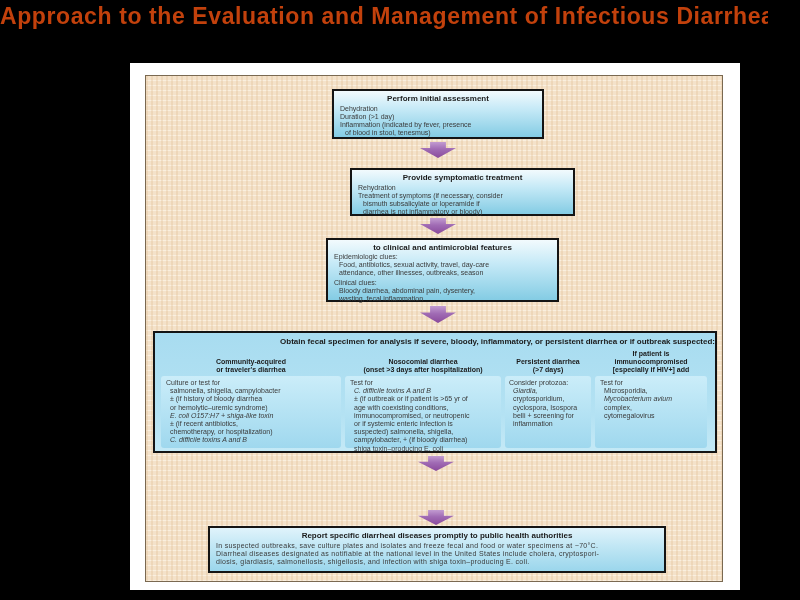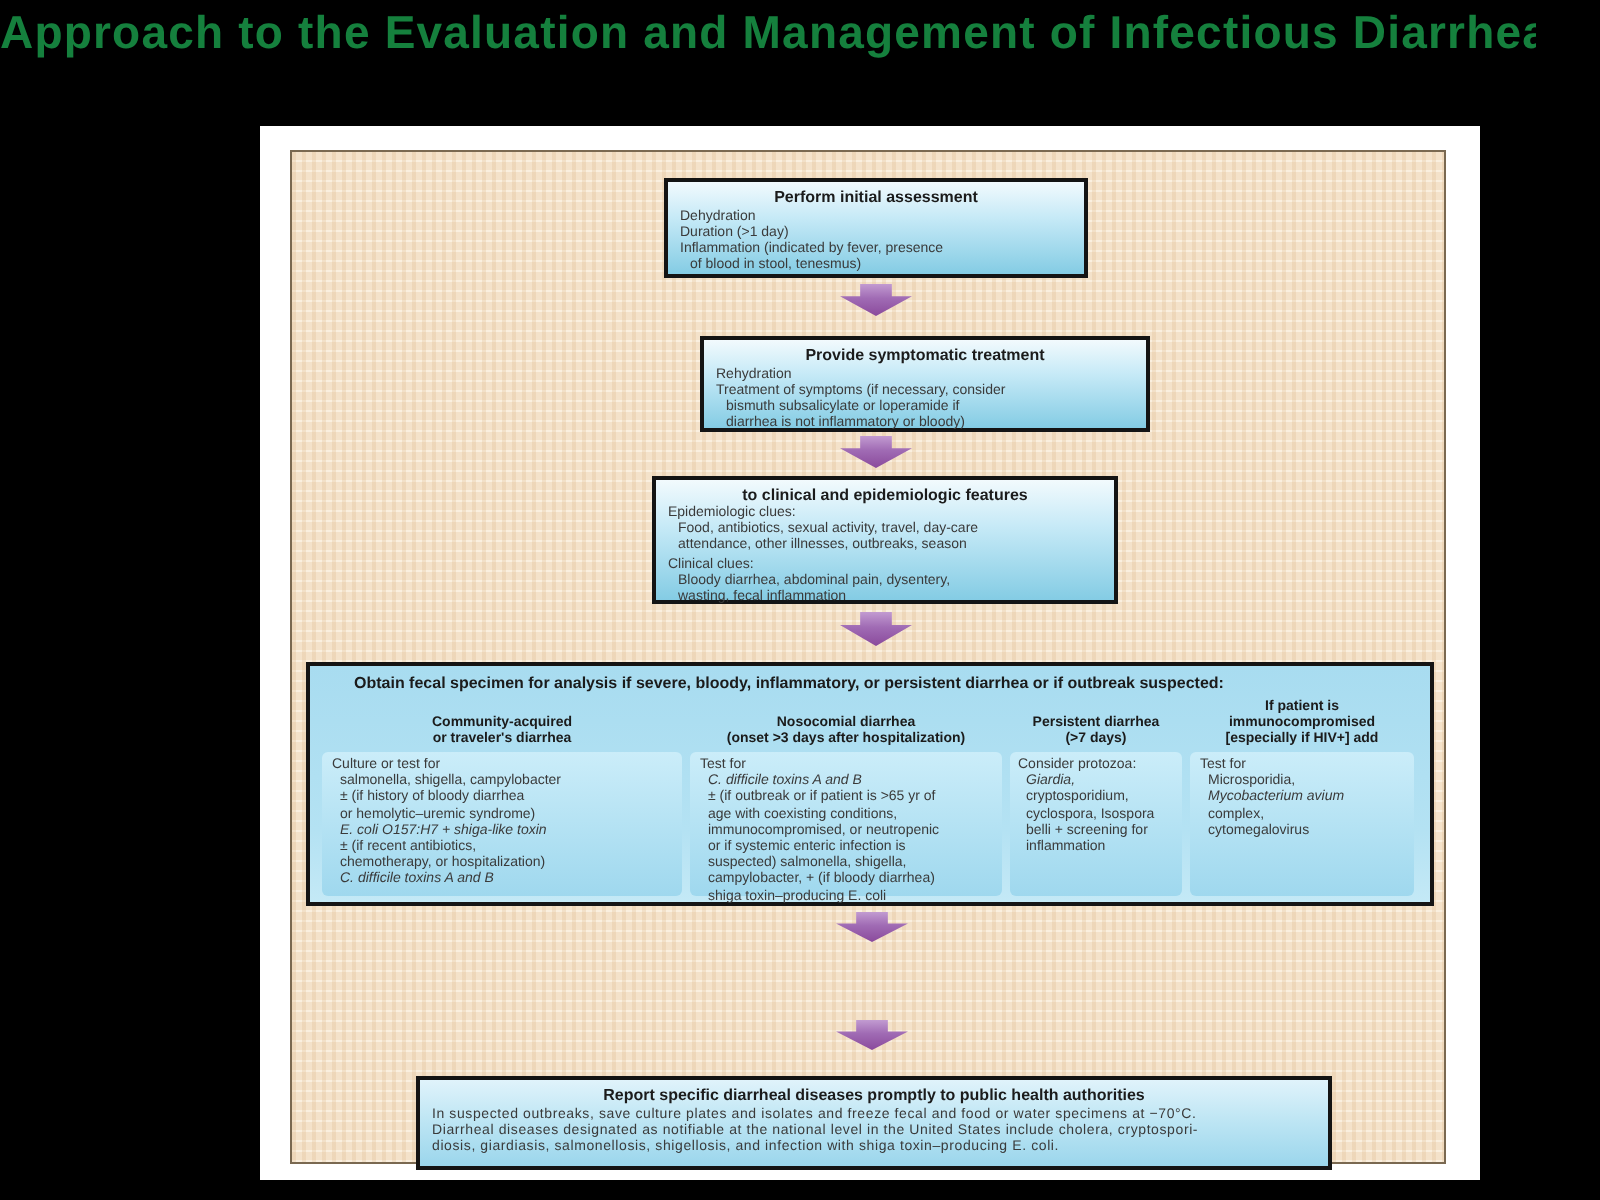--- a/index.html
+++ b/index.html
@@ -1,19 +1,19 @@
 <!DOCTYPE html>
 <html><head>
 <meta charset="utf-8">
 <style>
   html,body{margin:0;padding:0;background:#000;width:800px;height:600px;overflow:hidden;
     font-family:"Liberation Sans","DejaVu Sans",sans-serif;}
   .slide{position:relative;width:800px;height:600px;background:#000;}
   .slide-title{position:absolute;top:0;left:0;width:768px;height:32px;line-height:32px;
-    text-align:center;white-space:nowrap;overflow:hidden;color:#15803d;font-weight:bold;
+    text-align:center;white-space:nowrap;overflow:hidden;color:#c2410c;font-weight:bold;
     font-size:23px;letter-spacing:.6px;}
   .panel{position:absolute;left:130px;top:63px;width:610px;height:527px;background:#ffffff;}
   .fig{position:absolute;left:15px;top:12px;width:578px;height:507px;box-sizing:border-box;
     border:1px solid #7a6951;background:#f4e2ca;}
   .fig::before{content:"";position:absolute;inset:0;pointer-events:none;
     background-image:
       repeating-linear-gradient(90deg, rgba(222,185,140,.28) 0 2px, rgba(255,255,255,0) 2px 5px),
       repeating-linear-gradient(0deg, rgba(255,250,240,.55) 0 1px, rgba(255,255,255,0) 1px 5px);}
   .bluebox{position:absolute;box-sizing:border-box;border:2px solid #141414;
     background:linear-gradient(180deg,#f2fafd 0%,#c7eaf7 38%,#84cce4 100%);
@@ -30,36 +30,36 @@
   .arrow{position:absolute;width:36px;height:16px;
     background:linear-gradient(180deg,#c29bd1 0%,#a06bb4 45%,#8a4a9c 100%);
     clip-path:polygon(28% 0,72% 0,72% 38%,100% 38%,50% 100%,0 38%,28% 38%);}
   #arr1{left:274px;top:66px;}
   #arr2{left:274px;top:142px;}
   #arr3{left:274px;top:230px;height:17px;}
   #arr4{left:272px;top:380px;height:15px;}
   #arr5{left:272px;top:434px;height:15px;}
   #wide{position:absolute;left:7px;top:255px;width:564px;height:122px;box-sizing:border-box;
     border:2px solid #141414;background:linear-gradient(180deg,#a8dcf0 0%,#b4e2f3 70%,#c4e9f6 100%);}
-  .wide-header{font-size:8px;font-weight:bold;text-align:left;color:#1b1b1b;margin-top:4px;padding-left:22px;}
+  .wide-header{font-size:8px;font-weight:bold;text-align:right;color:#1b1b1b;margin-top:4px;padding-left:22px;}
   .col-head{position:absolute;top:14px;height:27px;display:flex;flex-direction:column;
     justify-content:flex-end;font-weight:bold;font-size:7px;line-height:8px;text-align:center;color:#1b1b1b;}
   .col-panel{position:absolute;top:43px;height:72px;box-sizing:border-box;border-radius:3px;
     background:linear-gradient(180deg,#cbedf9 0%,#9fd8ee 100%);
     font-size:7px;line-height:8.2px;color:#3a3a3a;padding:3px 3px 0 5px;}
   .col-panel .ind{padding-left:4px;}
   #ch1,#cp1{left:6px;width:180px;}
   #ch2,#cp2{left:190px;width:156px;}
   #ch3,#cp3{left:350px;width:86px;}
   #cp3{padding-left:4px;}
   #ch4,#cp4{left:440px;width:112px;}
   #box4{left:208px;top:395px;width:164px;height:36px;}
   #box4 .bt{padding-top:7px;font-size:8px;line-height:9.5px;}
   #box5{left:62px;top:450px;width:458px;height:47px;
-    background:linear-gradient(180deg,#e0f3fb 0%,#bfe6f4 45%,#9bd6ec 100%);margin-top:12px;}
+    background:linear-gradient(180deg,#e0f3fb 0%,#bfe6f4 45%,#9bd6ec 100%);}
   #box5 .bb{font-size:7px;line-height:8.2px;letter-spacing:.3px;padding:2px 5px 0 6px;}
 </style>
 </head>
 <body>
 
 <div class="slide">
   <div class="slide-title">Approach to the Evaluation and Management of Infectious Diarrhea</div>
 
   <div class="panel">
     <div class="fig">
@@ -83,21 +83,21 @@
           <div>Treatment of symptoms (if necessary, consider</div>
           <div class="ind">bismuth subsalicylate or loperamide if</div>
           <div class="ind">diarrhea is not inflammatory or bloody)</div>
         </div>
       </div>
 
       <div class="arrow" id="arr2"></div>
 
       <div class="bluebox" id="box3">
         <div class="bt">
-          <div>to clinical and epidemiologic features</div>
+          <div>to clinical and antimicrobial features</div>
         </div>
         <div class="bb">
           <div>Epidemiologic clues:</div>
           <div class="ind">Food, antibiotics, sexual activity, travel, day-care</div>
           <div class="ind">attendance, other illnesses, outbreaks, season</div>
           <div class="gap">Clinical clues:</div>
           <div class="ind">Bloody diarrhea, abdominal pain, dysentery,</div>
           <div class="ind">wasting, fecal inflammation</div>
         </div>
       </div>

